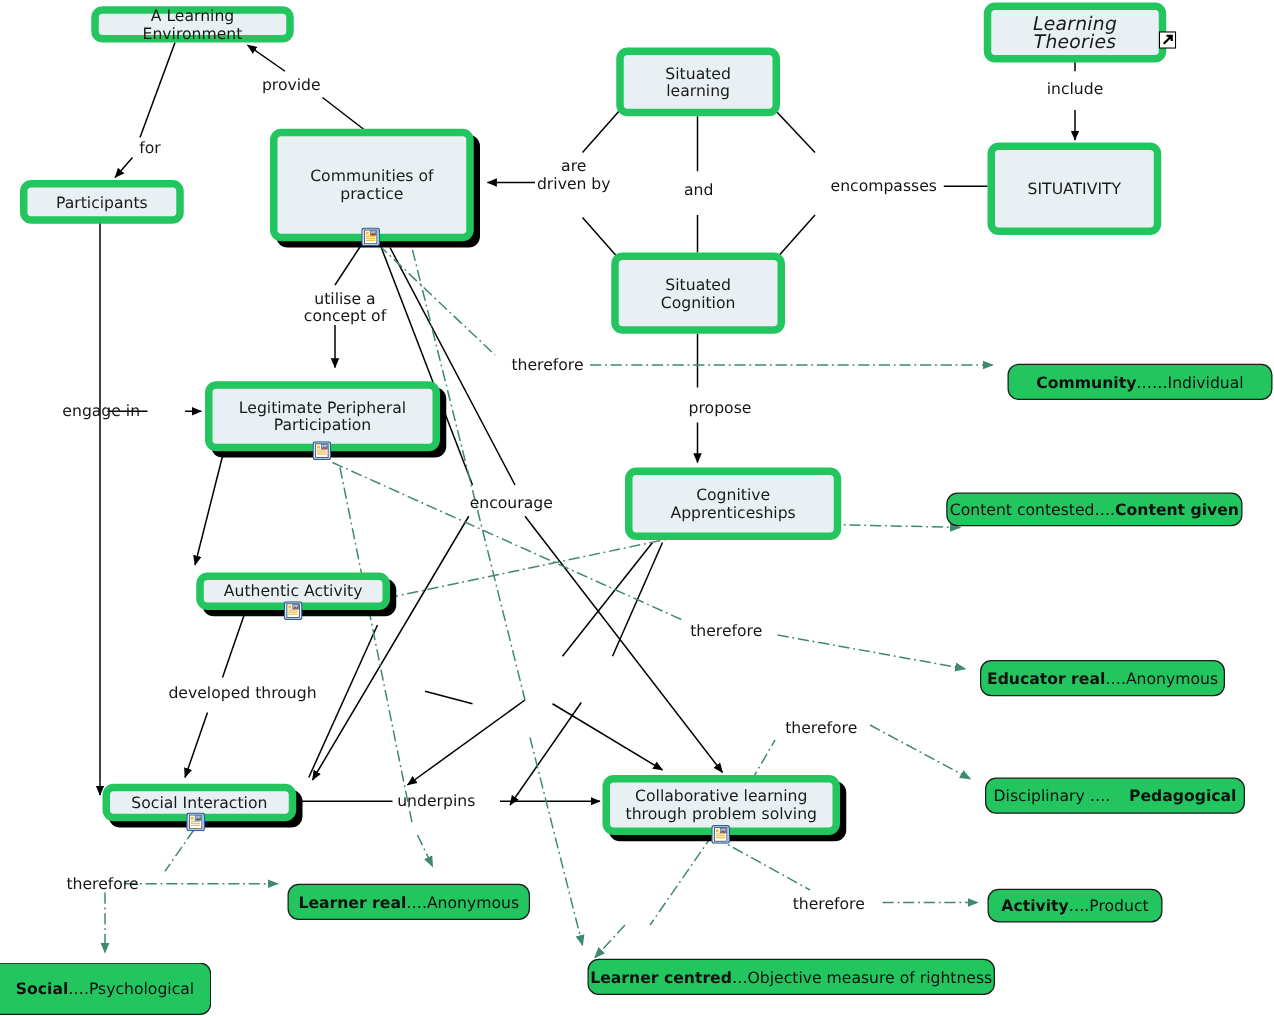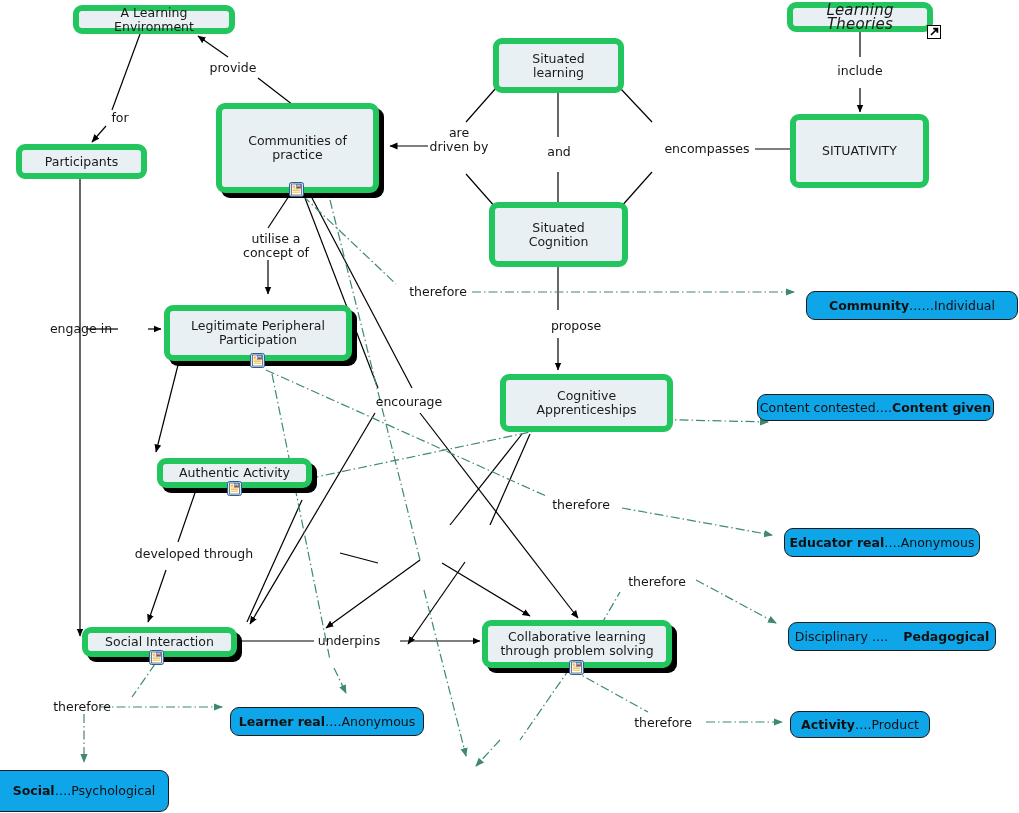--- a/index.html
+++ b/index.html
@@ -49,21 +49,21 @@
     font-family: "DejaVu Sans", sans-serif;
     font-size: 15px;
     font-style: italic;
     font-weight: 500;
     letter-spacing: .2px;
   }
   
   .gnode {
     position: absolute;
     box-sizing: border-box;
-    background: #0ea5e9;
+    background: #22c55e;
     border: 1px solid #1b1b1b;
     border-radius: 9px;
     display: flex;
     align-items: center;
     justify-content: center;
     text-align: center;
     color: #111111;
     font-size: 12.5px;
     line-height: 14px;
     padding: 2px 8px;
@@ -205,21 +205,21 @@
       <line x1="500" y1="740" x2="476" y2="766" marker-end="url(#ahg)"></line>
 
       <line x1="330" y1="200" x2="420" y2="560"></line>
       <line x1="424" y1="590" x2="466" y2="756" marker-end="url(#ahg)"></line>
 
       <line x1="272" y1="374" x2="330" y2="660"></line>
       <line x1="334" y1="668" x2="346" y2="693" marker-end="url(#ahg)"></line>
     </g>
   </svg>
 
-  <div class="node title" style="left:787px; top:2px; width:146px; height:30px;">
+  <div class="node title" style="left:787px; top:2px; width:146px; height:48px;">
     <span>Learning Theories</span>
   </div>
   <div class="linkicon" style="left:927px; top:24px;">
     <svg width="14" height="14" viewBox="0 0 14 14">
       <rect x="0.5" y="0.5" width="13" height="13" fill="#ffffff" stroke="#000000" stroke-width="1"></rect>
       <path d="M4 10 L10 4 M6.2 3.6 L10.4 3.6 L10.4 7.8" stroke="#000000" stroke-width="1.7" fill="none"></path>
       <path d="M10.4 3.6 L10.4 7.4 L6.6 3.6 z" fill="#000000"></path>
     </svg>
   </div>
 
@@ -355,20 +355,25 @@
       <span class="lt"> …. </span>
       <span class="lt">Anonymous</span>
   </div>
 
   <div class="gnode" style="left:790px; top:711px; width:140px; height:27px;">
     <b>Activity</b>
       <span class="lt"> …. </span>
       <span class="lt">Product</span>
   </div>
 
+  <div class="gnode" style="left:470px; top:767px; width:326px; height:29px;">
+    <b>Learner centred</b>
+      <span class="lt">…</span>
+      <span class="lt">Objective measure of rightness</span>
+  </div>
 
   <div class="gnode square-left" style="left:0px; top:770px; width:169px; height:42px;">
     <b>Social</b>
       <span class="lt"> ….  </span>
       <span class="lt">Psychological</span>
   </div>
 
   <div class="lbl" style="left:106px; top:111px; width:28px;">for</div>
 
   <div class="lbl" style="left:203px; top:61px; width:60px;">provide</div>

